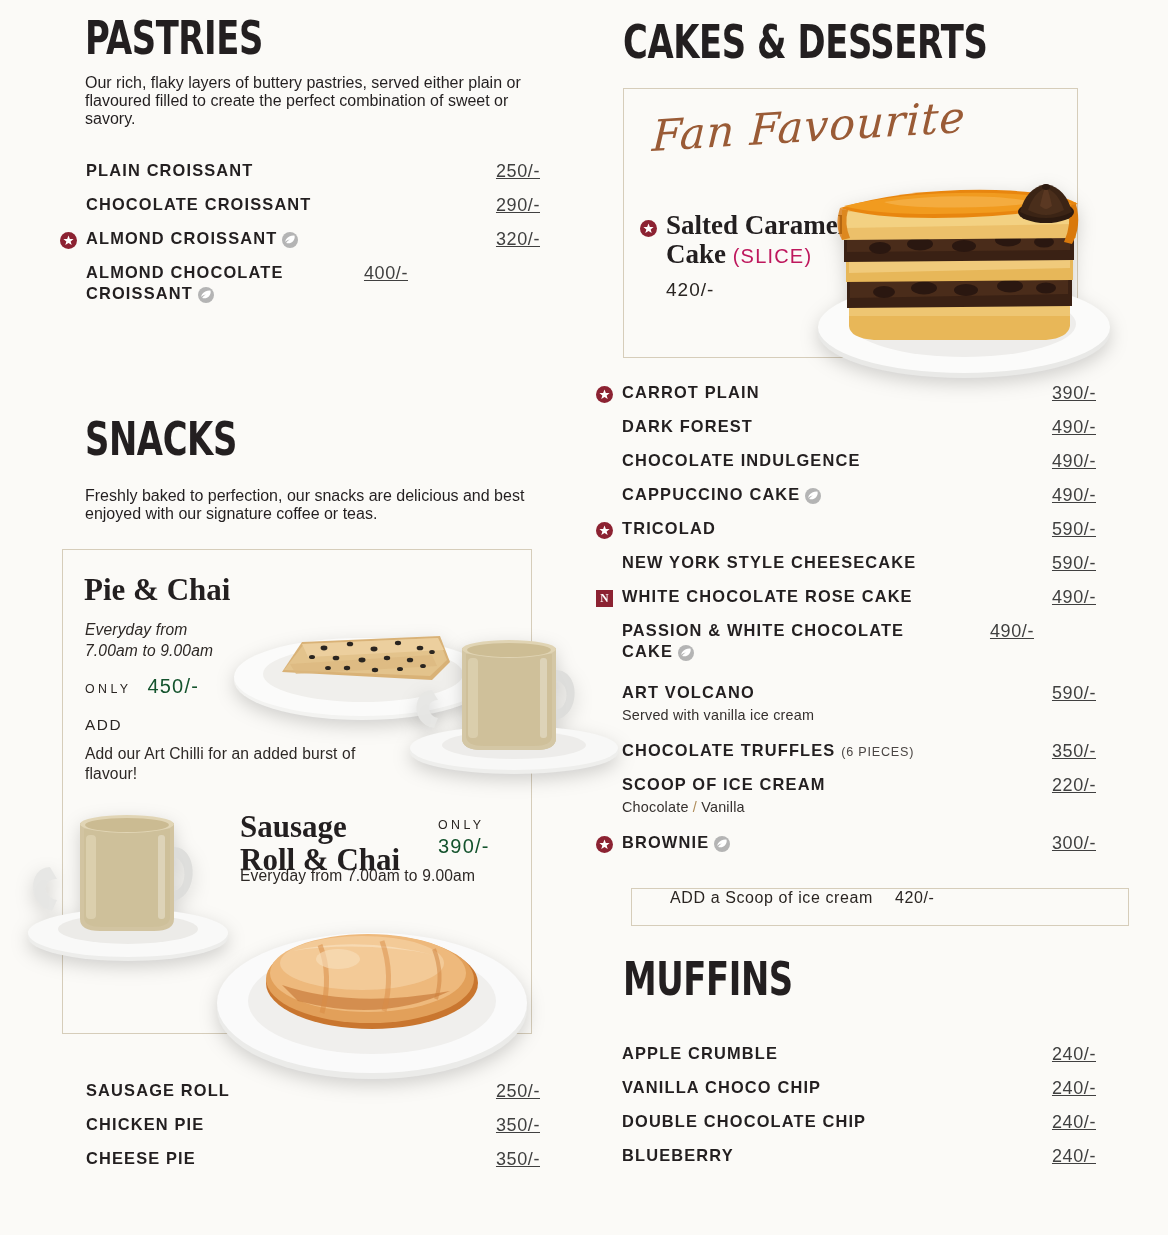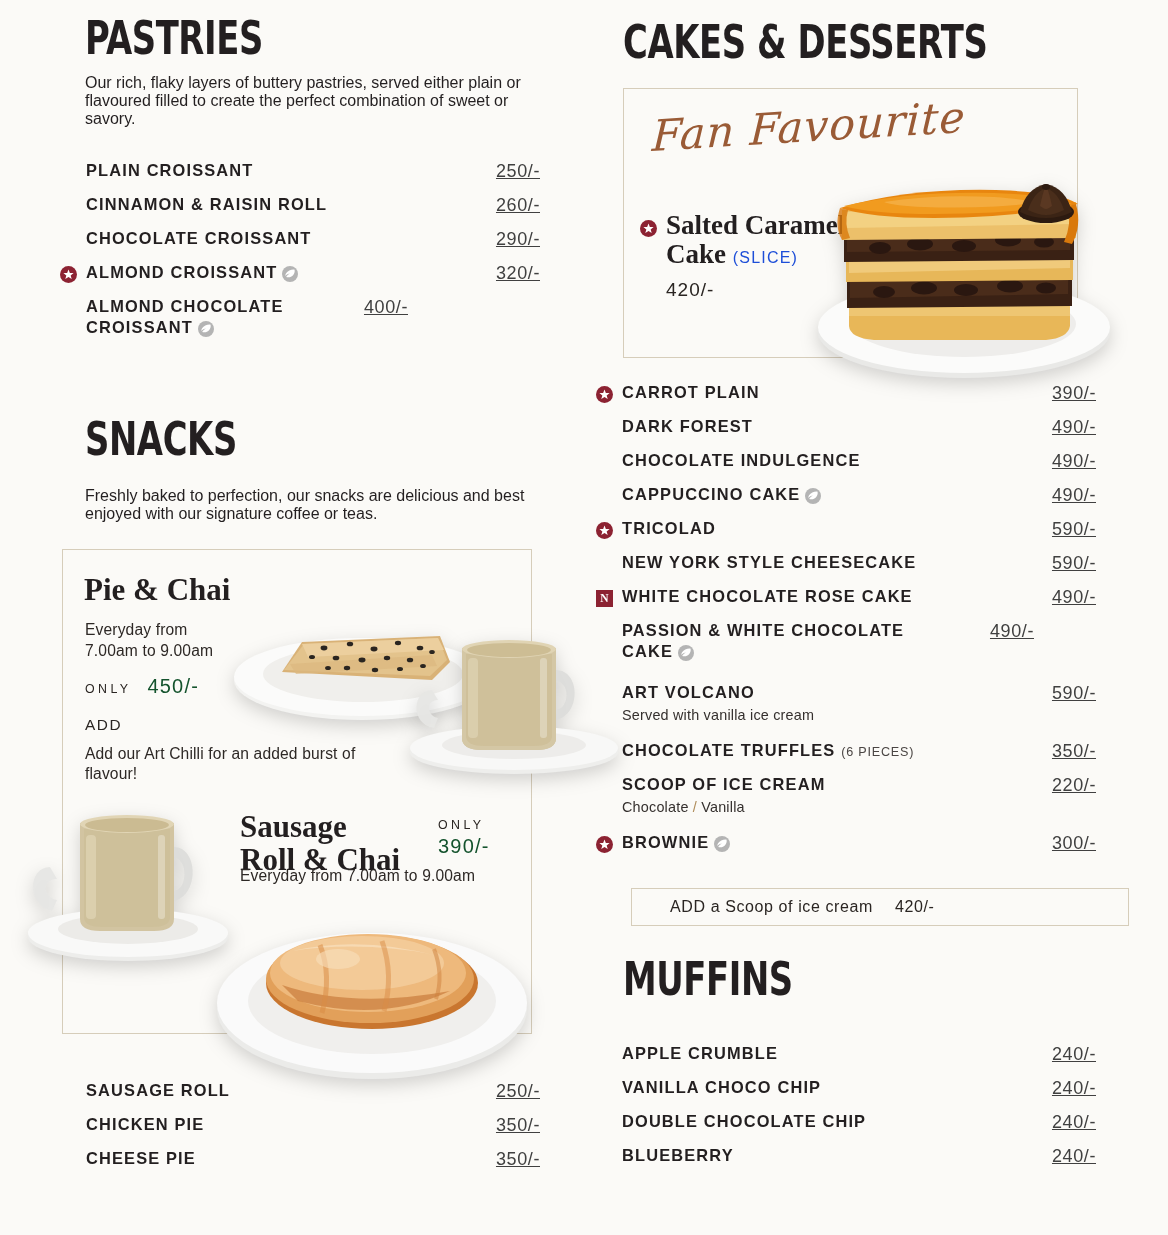--- a/index.html
+++ b/index.html
@@ -140,23 +140,23 @@
     font-family: "Liberation Serif", serif;
     font-weight: 700;
     font-size: 27px;
     line-height: 1.06;
     color: #231f20;
     letter-spacing: 0px;
   }
   .fan-item .fi-title .slice {
     font-family: "Liberation Sans", sans-serif;
     font-weight: 400;
-    font-size: 16px;
+    font-size: 20px;
     letter-spacing: 1.2px;
-    color: #1d4ed8;
+    color: #be185d;
   }
   .fan-item .fi-price {
     margin-top: 11px; margin-left: 26px;
     font-size: 19px; letter-spacing: 1px; color: #2a2522;
   }
 
   
   #snack-box { position: absolute; left: 62px; top: 549px; width: 470px; height: 485px; }
   .serif-title {
     font-family: "Liberation Serif", serif;
@@ -172,21 +172,21 @@
     font-size: 12.4px; letter-spacing: 3.4px; color: #2a2522; font-weight: 400;
   }
   .only-price { font-size: 20px; letter-spacing: 1.2px; color: #14532d; }
   .add-head { font-size: 15.4px; letter-spacing: 1.6px; color: #2a2522; }
   .add-body { font-size: 15.6px; line-height: 1.3; color: #2d2825; letter-spacing: 0.15px; }
 
   
   #scoop-strip {
     position: absolute; left: 35px; top: 888px; width: 498px; height: 38px;
     border: 1.5px solid #d6cdba;
-    display: flex; align-items: center; padding-left: 38px;
+    display: flex; align-items: flex-start; padding-left: 38px;
     font-size: 16px; letter-spacing: 0.6px; color: #2a2522;
   }
   #scoop-strip .sp { margin-left: 22px; }
 
   
   .photo { position: absolute; }
   .plate-shadow { filter: drop-shadow(0 6px 9px rgba(0,0,0,0.17)); }
 </style>
 </head>
 <body>
@@ -201,25 +201,20 @@
     <div style="position:absolute;left:85px;top:74px;width:452px;">Our rich, flaky layers of buttery pastries, served either plain or flavoured filled to create the perfect combination of sweet or savory.</div>
 
     <div style="position:absolute;left:60px;top:160px;width:480px;" class="rows">
 
       <div class="row">
         <span class="mark"></span>
         <span class="name">PLAIN CROISSANT</span>
         <span class="price">250/-</span>
       </div>
 
-      <div class="row">
-        <span class="mark"></span>
-        <span class="name">CINNAMON &amp; RAISIN ROLL</span>
-        <span class="price">260/-</span>
-      </div>
 
       <div class="row">
         <span class="mark"></span>
         <span class="name">CHOCOLATE CROISSANT</span>
         <span class="price">290/-</span>
       </div>
 
       <div class="row">
         <span class="mark">
           <span class="star-badge">
@@ -248,21 +243,21 @@
     </div>
 
     <div style="position:absolute;left:85px;top:415px;">
       <div class="sec-head">SNACKS</div>
     </div>
     <div style="position:absolute;left:85px;top:487px;width:442px;">Freshly baked to perfection, our snacks are delicious and best enjoyed with our signature coffee or teas.</div>
 
     <div id="snack-box" class="frame"></div>
 
     <div style="position:absolute;left:84px;top:573px;width:230px;" class="serif-title">Pie &amp; Chai</div>
-    <div style="position:absolute;left:85px;top:620px;width:200px;white-space:pre-line;" class="hours">Everyday from
+    <div style="position:absolute;left:85px;top:620px;width:200px;white-space:pre-line;font-style:italic;" class="hours">Everyday from
 7.00am to 9.00am</div>
     <div style="position:absolute;left:85px;top:675px;display:flex;align-items:baseline;">
       <span class="only-label">ONLY</span>
       <span class="only-price" style="margin-left:16px">450/-</span>
     </div>
     <div style="position:absolute;left:85px;top:716px;" class="add-head">ADD</div>
     <div style="position:absolute;left:85px;top:744px;width:278px;" class="add-body">Add our Art Chilli for an added burst of flavour!</div>
 
     <div style="position:absolute;left:240px;top:810px;width:190px;white-space:pre-line;" class="serif-title">Sausage
 Roll &amp; Chai</div>

